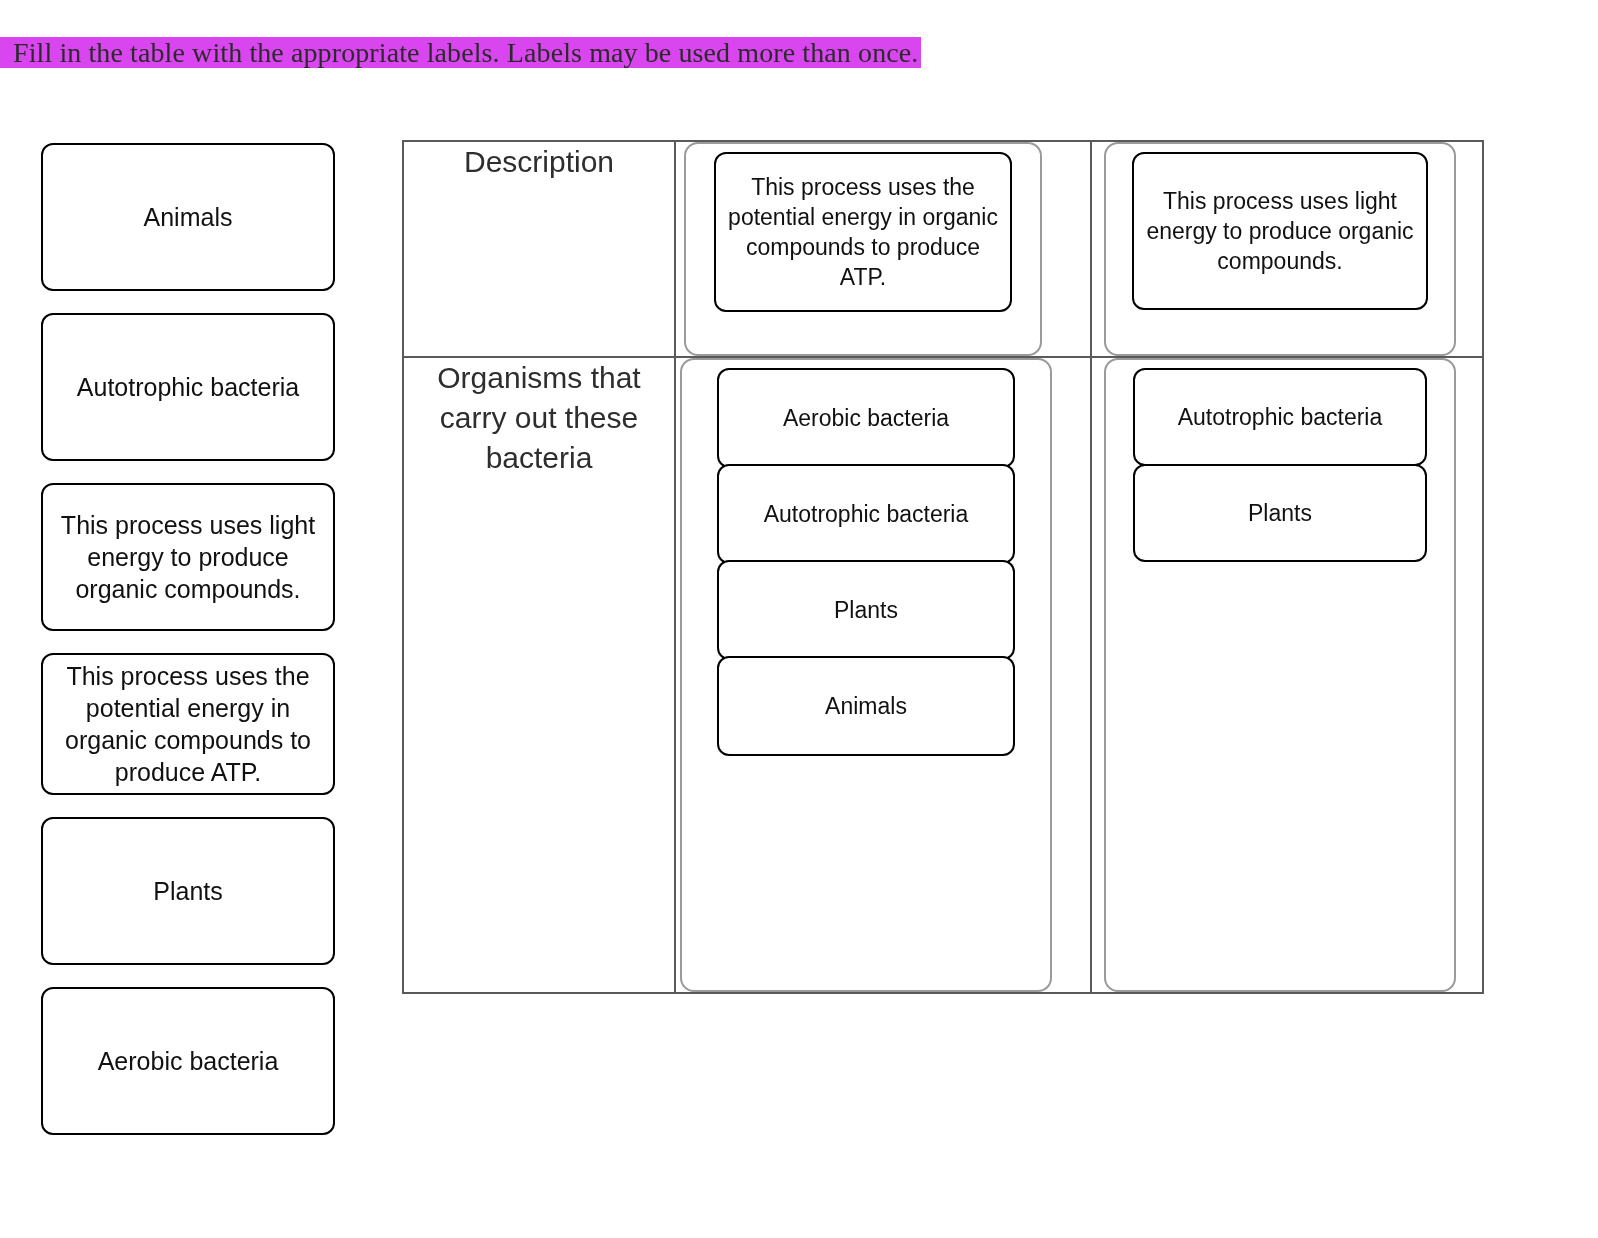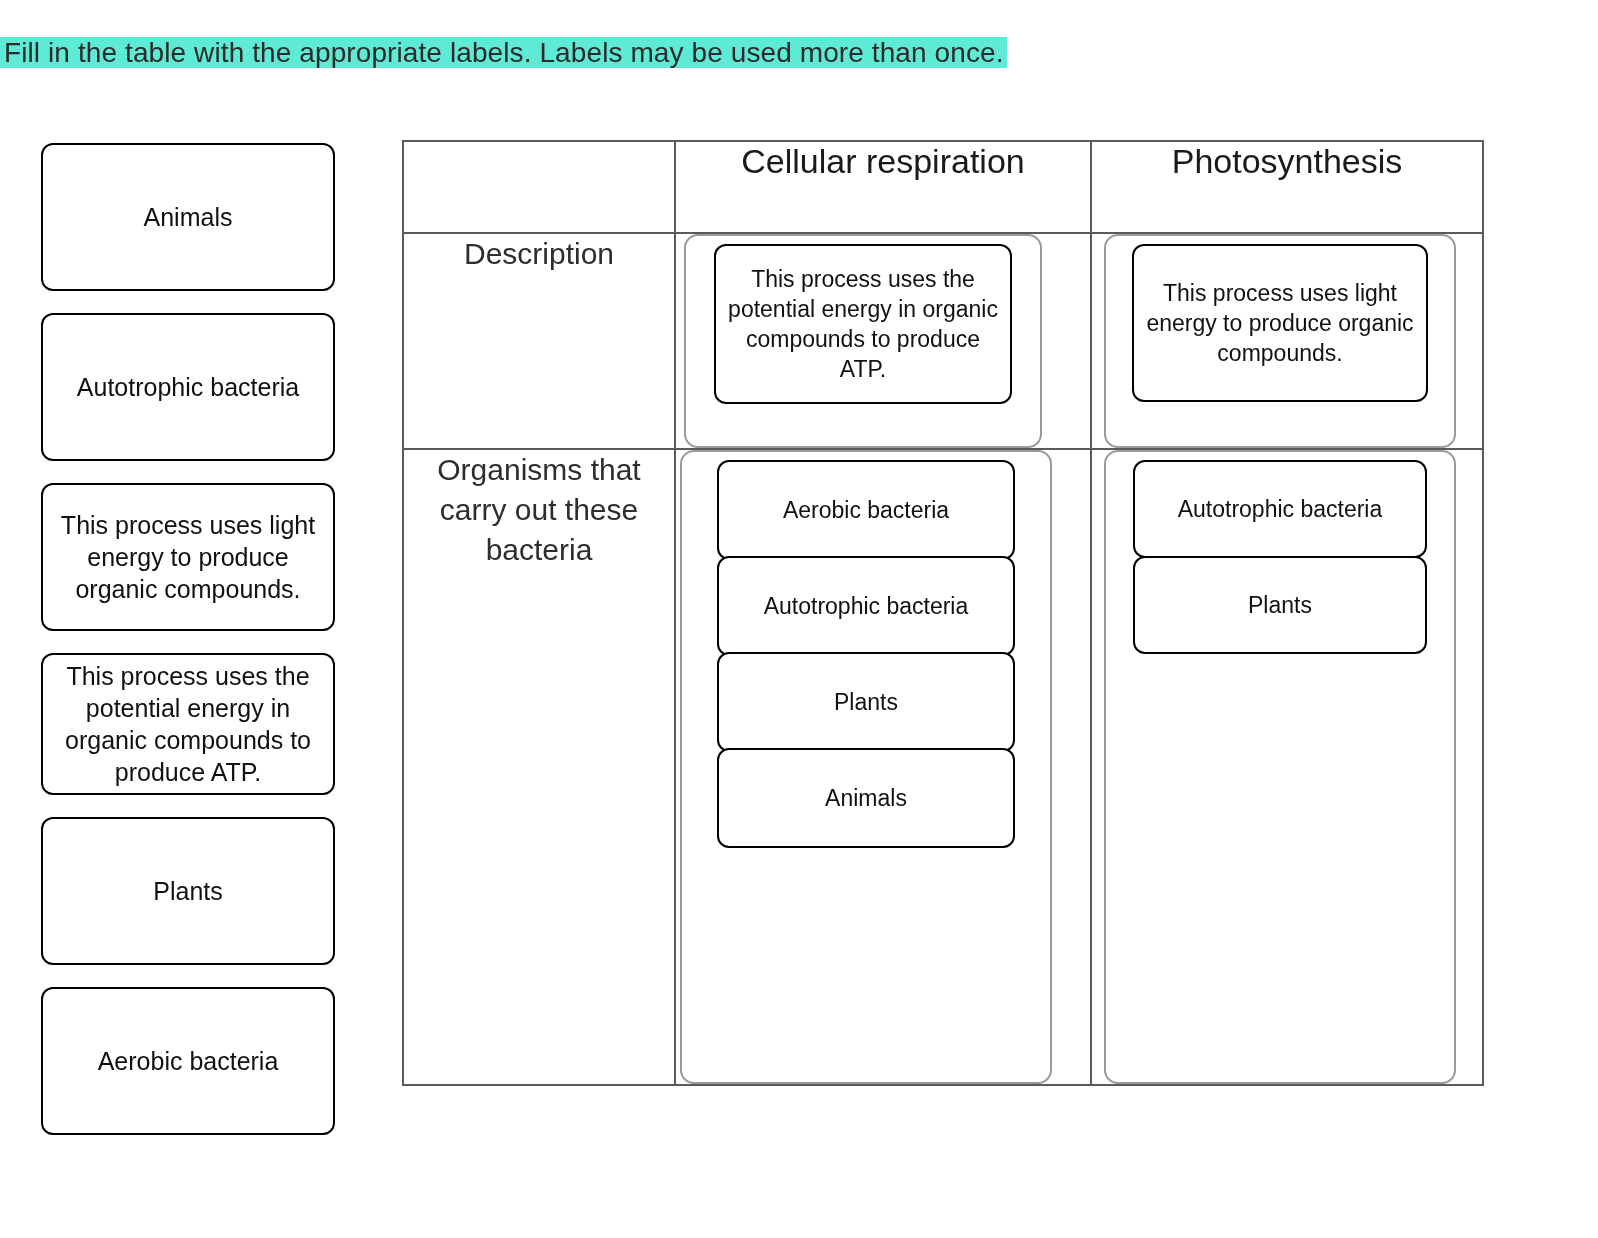--- a/index.html
+++ b/index.html
@@ -22,22 +22,23 @@
     left: 0px;
     top: 32px;
     height: 42px;
     line-height: 42px;
     font-size: 28px;
     color: #2b2b2b;
     white-space: nowrap;
     letter-spacing: 0.1px;
   }
   #instruction .hl {
-    background: #5eead4;
-    padding: 0 3px 0 4px;
+    background: #d946ef;
+    padding: 0 3px 0 13px;
+    font-family: Liberation Serif, serif;
   }
 
   
   #label-bank {
     position: absolute;
     left: 41px;
     top: 143px;
     width: 294px;
   }
   .bank-item {
@@ -180,25 +181,20 @@
   </div>
 </div>
 
 <table id="matching-table">
   <colgroup>
     <col class="col-rowlabel">
       <col class="col-cr">
       <col class="col-ps">
   </colgroup>
   <tbody>
-      <tr>
-    <th class="hdr-cell"></th>
-    <th class="hdr-cell">Cellular respiration</th>
-    <th class="hdr-cell">Photosynthesis</th>
-  </tr>
 
   <tr class="row-desc">
     <td class="rowlabel-cell">Description</td>
     <td class="drop-cell">
       <div class="dropzone cr-desc">
         <div class="chip desc-chip">
           <span>This process uses the potential energy in organic compounds to produce ATP.</span>
         </div>
       </div>
     </td>

